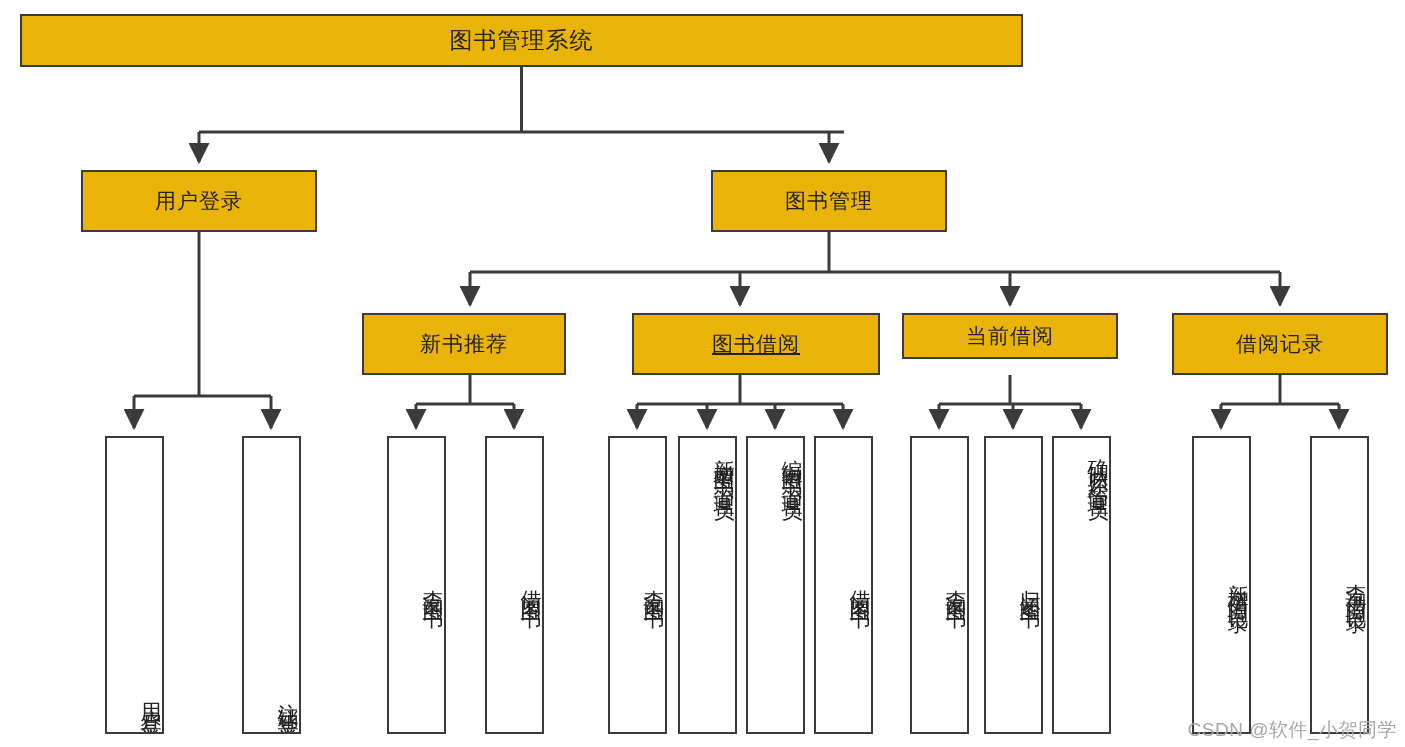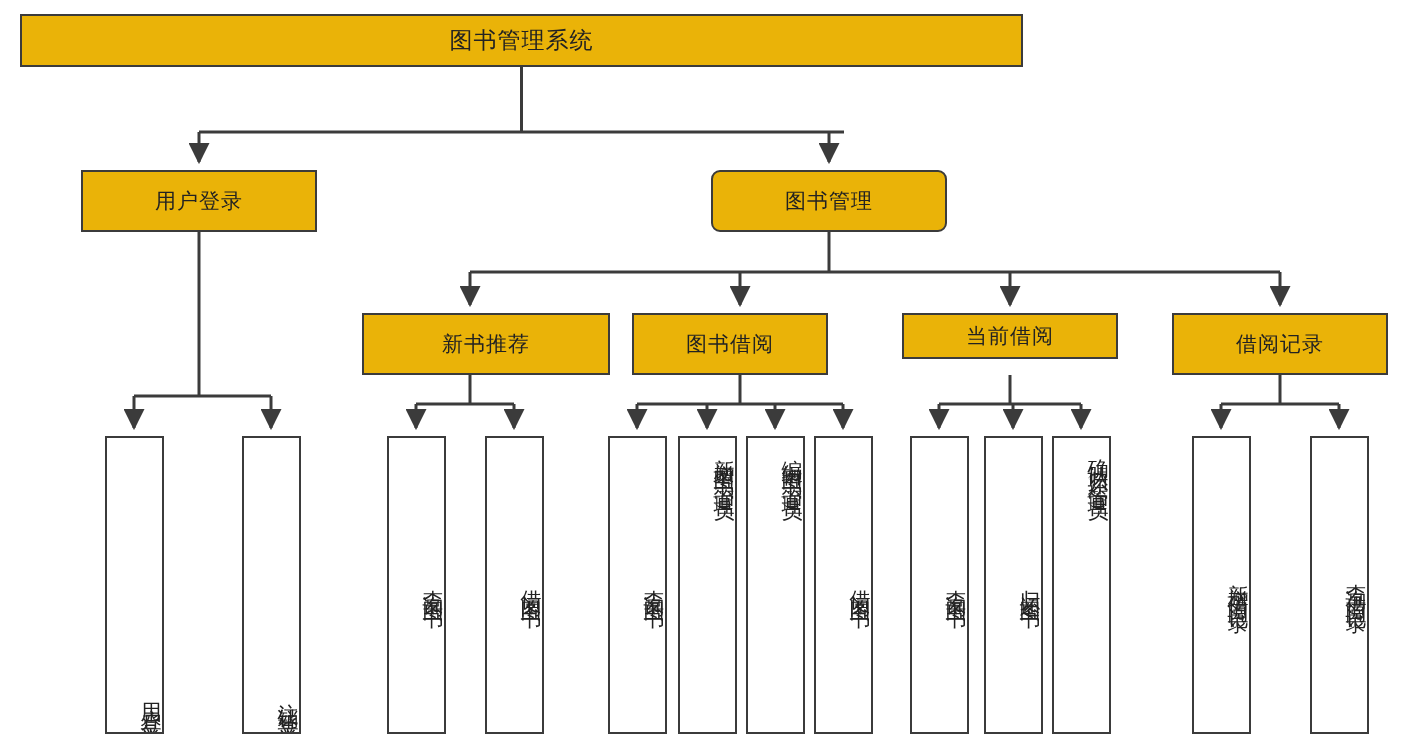--- a/index.html
+++ b/index.html
@@ -112,24 +112,24 @@
       <path d="M 1280 375 L 1280 404"></path>
       <path d="M 1221 404 L 1339 404"></path>
       <path d="M 1221 404 L 1221 428" marker-end="url(#arrow)"></path>
       <path d="M 1339 404 L 1339 428" marker-end="url(#arrow)"></path>
     </g>
   </svg>
 
   <div class="node level0" id="node-root" style="left: 20px; top: 14px; width: 1003px; height: 53px;">图书管理系统</div>
 
   <div class="node level1" id="node-l1-0" style="left: 81px; top: 170px; width: 236px; height: 62px;">用户登录</div>
-  <div class="node level1" id="node-l1-1" style="left: 711px; top: 170px; width: 236px; height: 62px; border-radius: 9px;">图书管理</div>
+  <div class="node level1" id="node-l1-1" style="left: 711px; top: 170px; width: 236px; height: 62px;">图书管理</div>
 
-  <div class="node level2" id="node-l2-0" style="left: 362px; top: 313px; width: 248px; height: 62px;">新书推荐</div>
-  <div class="node level2" id="node-l2-1" style="left: 632px; top: 313px; width: 196px; height: 62px;">图书借阅</div>
+  <div class="node level2" id="node-l2-0" style="left: 362px; top: 313px; width: 204px; height: 62px;">新书推荐</div>
+  <div class="node level2" id="node-l2-1" style="left: 632px; top: 313px; width: 248px; height: 62px; text-decoration: underline;">图书借阅</div>
   <div class="node level2" id="node-l2-2" style="left: 902px; top: 313px; width: 216px; height: 46px;">当前借阅</div>
   <div class="node level2" id="node-l2-3" style="left: 1172px; top: 313px; width: 216px; height: 62px;">借阅记录</div>
 
   <div class="leaf align-end" id="leaf-0" style="left: 105px; top: 436px; width: 59px; height: 298px;">
     <span class="vtext">用户登录</span>
   </div>
   <div class="leaf align-end" id="leaf-1" style="left: 242px; top: 436px; width: 59px; height: 298px;">
     <span class="vtext">注销登录</span>
   </div>
   <div class="leaf align-center" id="leaf-2" style="left: 387px; top: 436px; width: 59px; height: 298px;">
@@ -159,13 +159,14 @@
   <div class="leaf align-start" id="leaf-10" style="left: 1052px; top: 436px; width: 59px; height: 298px;">
     <span class="vtext">确认归还（管理员）</span>
   </div>
   <div class="leaf align-center" id="leaf-11" style="left: 1192px; top: 436px; width: 59px; height: 298px;">
     <span class="vtext">新增借阅记录</span>
   </div>
   <div class="leaf align-center" id="leaf-12" style="left: 1310px; top: 436px; width: 59px; height: 298px;">
     <span class="vtext">查询借阅记录</span>
   </div>
 
+  <div class="watermark">CSDN @软件_小贺同学</div>
 </div>
 
 </body></html>

